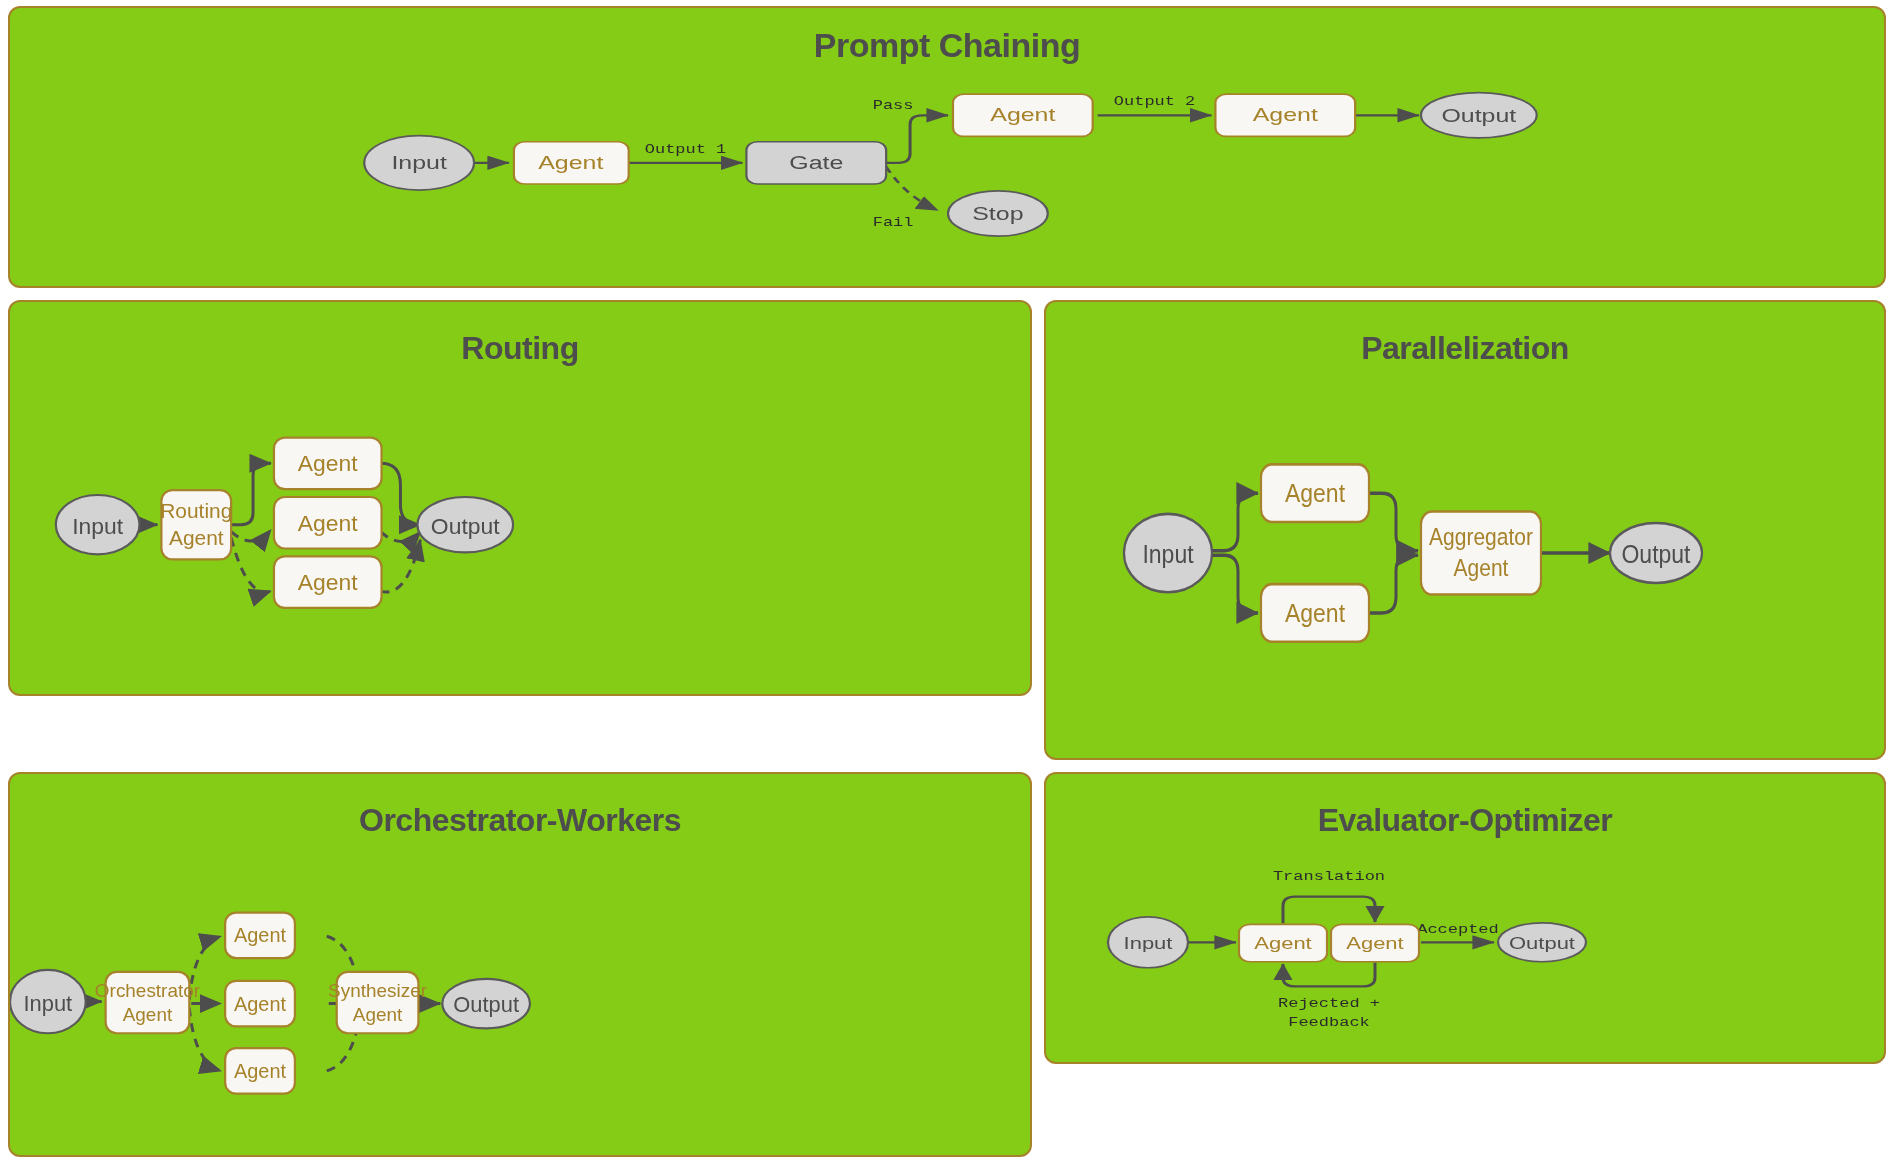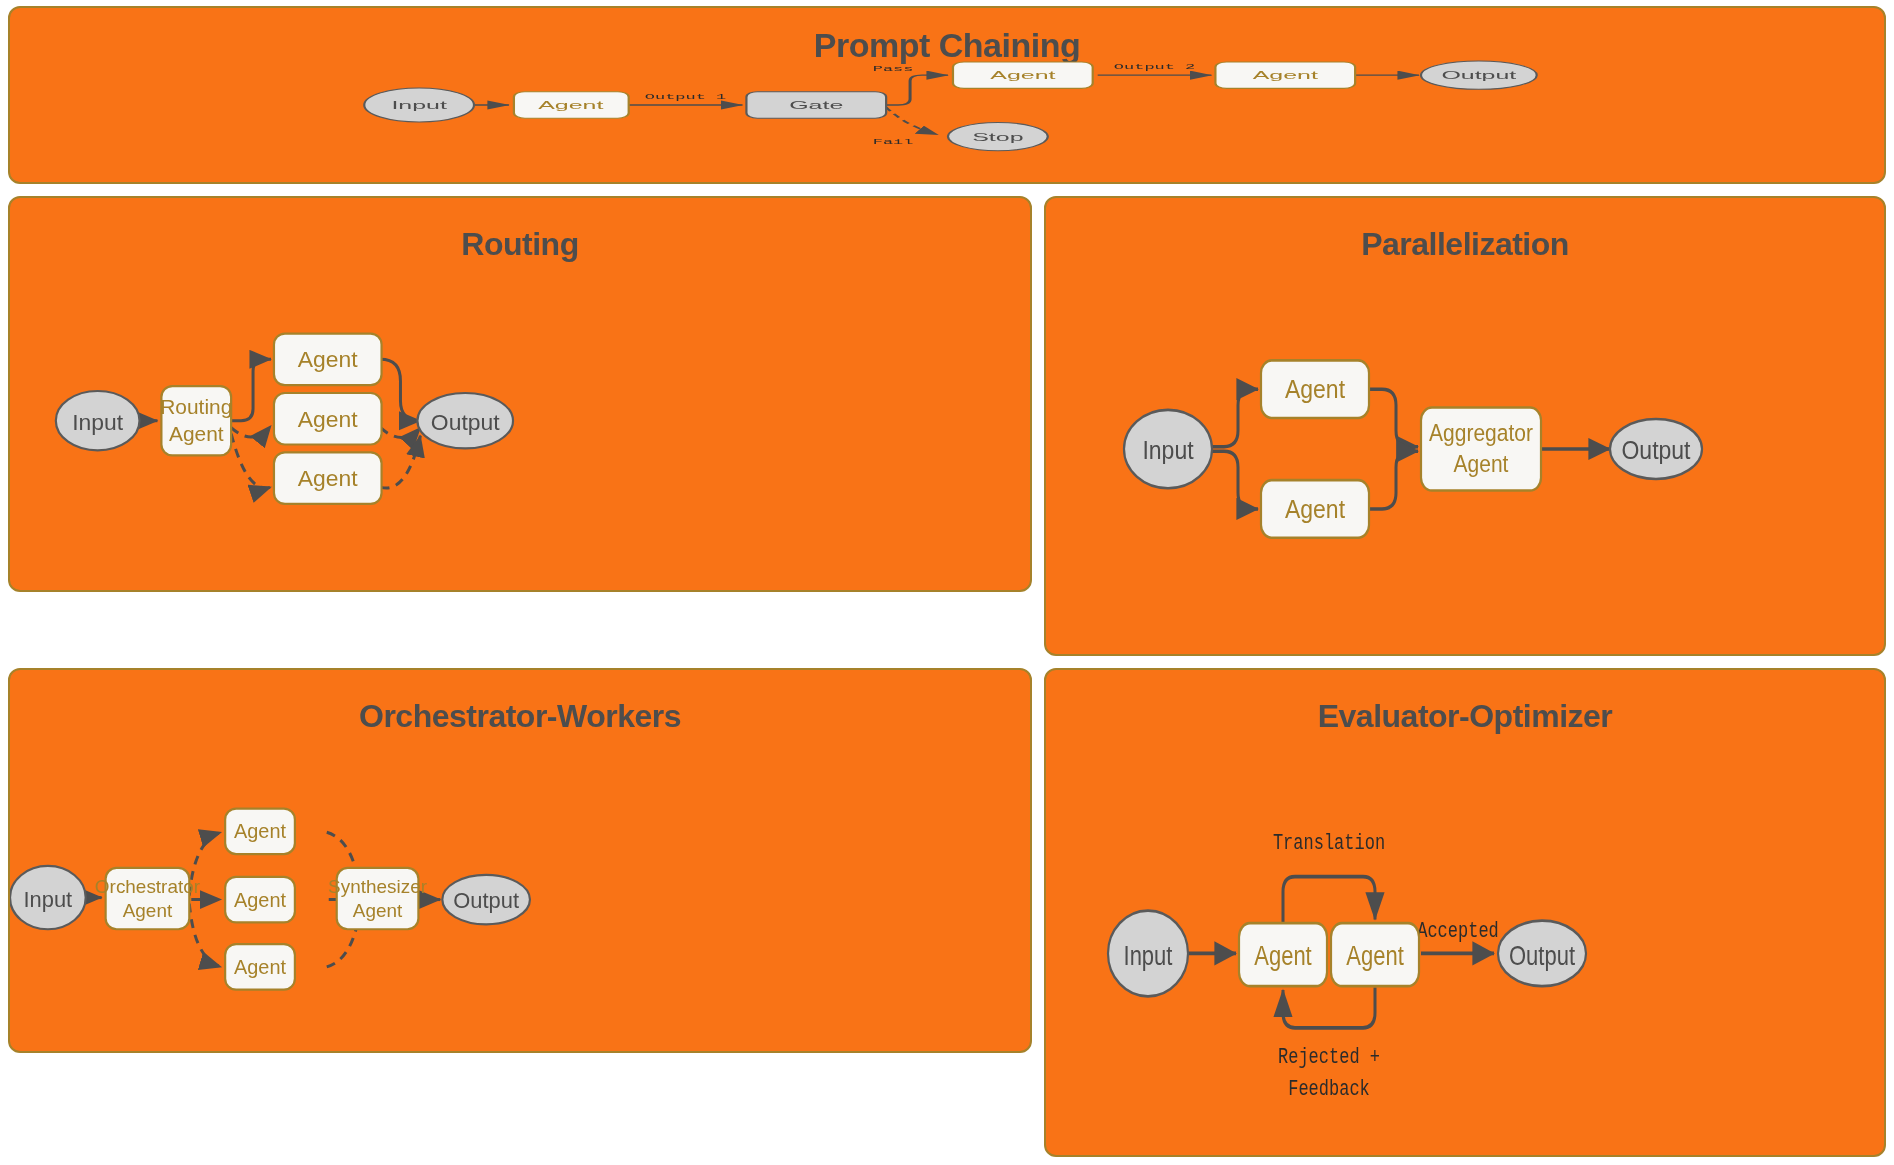--- a/index.html
+++ b/index.html
@@ -10,21 +10,21 @@
     overflow:hidden;
   }
   .board{
     position:relative;
     width:1894px;height:1165px;
     box-sizing:border-box;
     padding:6px 8px 8px 8px;
     display:flex;flex-direction:column;gap:12px;
   }
   .panel{
-    background:#f97316;
+    background:#84cc16;
     border:2px solid #a6822a;
     border-radius:12px;
     position:relative;
     box-sizing:border-box;
   }
   .row{display:flex;gap:12px;}
   .panel-title{
     position:absolute;
     left:0;right:0;
     text-align:center;
@@ -34,21 +34,21 @@
     letter-spacing:-0.5px;
   }
   #panel-chaining{height:368px;}
   #panel-chaining .panel-title{top:18px;font-size:34px;}
   #panel-routing{width:1024px;height:396px;}
   #panel-routing .panel-title{top:28px;font-size:32px;}
   #panel-parallel{flex:1;height:460px;}
   #panel-parallel .panel-title{top:28px;font-size:32px;}
   #panel-orch{width:1024px;height:385px;}
   #panel-orch .panel-title{top:28px;font-size:32px;}
-  #panel-eval{flex:1;height:489px;}
+  #panel-eval{flex:1;height:292px;}
   #panel-eval .panel-title{top:28px;font-size:32px;}
   svg.canvas{position:absolute;left:0;top:0;width:100%;height:100%;}
   
   .n-box{fill:#f8f7f4;stroke:#a6822a;stroke-width:2.2;}
   .n-gray{fill:#d3d3d3;stroke:#5a5a5a;stroke-width:2.2;}
   .t-agent{fill:#a6822a;font-family:"Liberation Sans",sans-serif;}
   .t-gray{fill:#4d4d4d;font-family:"Liberation Sans",sans-serif;}
   .edge{fill:none;stroke:#4d4d4d;stroke-width:3;}
   .edge-d{fill:none;stroke:#4d4d4d;stroke-width:3;stroke-dasharray:9 7;}
   .elabel{fill:#2b2b2b;font-family:"Liberation Mono",monospace;font-size:17px;}

